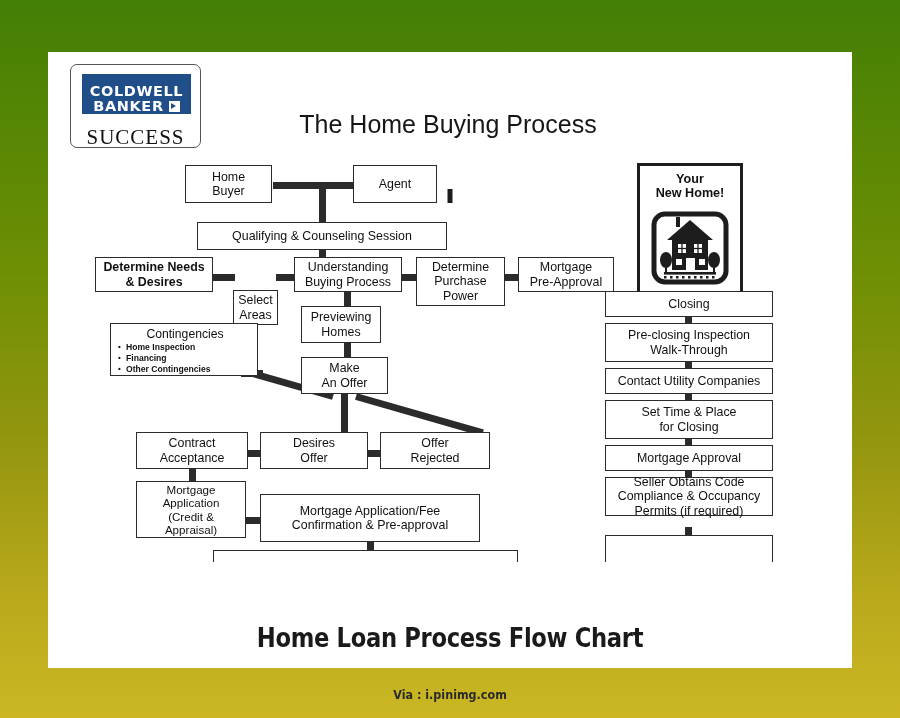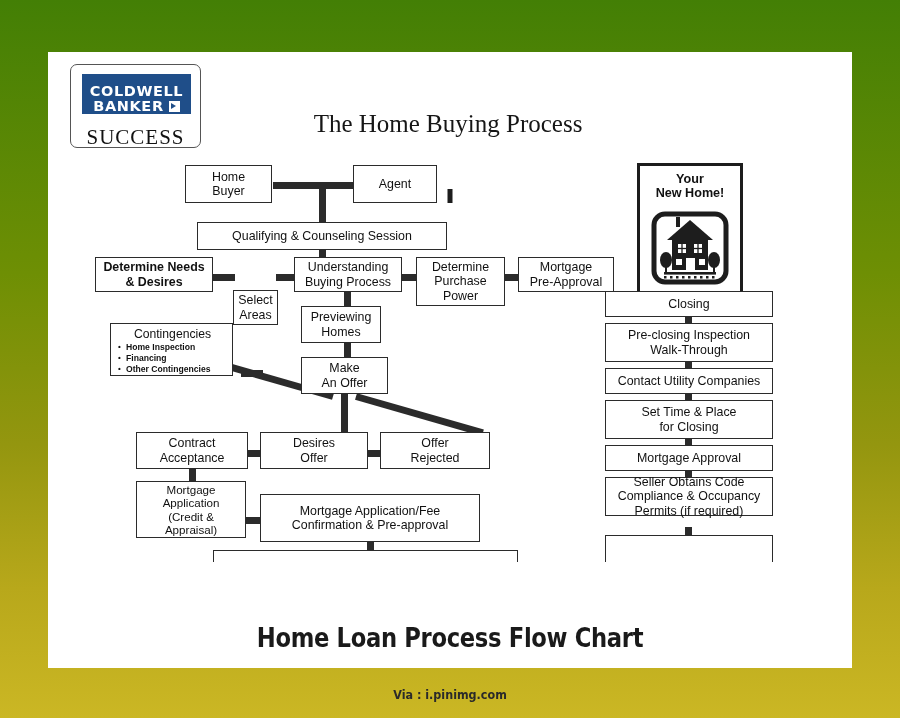--- a/index.html
+++ b/index.html
@@ -59,21 +59,21 @@
     position: absolute; left: 0; right: 0; top: 53px;
     text-align: center;
     font-family: "Liberation Serif", serif;
     font-size: 21px; letter-spacing: 1px; color: #111; margin-top: 7px;
   }
 
   
   #chart-title {
     position: absolute; left: 190px; top: 58px; width: 420px;
     text-align: center;
-    font-family: Liberation Serif, serif;
+    font-family: Liberation Sans, sans-serif;
     font-size: 25px; color: #161616;
   }
 
   
   .box {
     position: absolute;
     border: 1.3px solid #2b2b2b;
     background: #fff;
     display: flex; align-items: center; justify-content: center;
     text-align: center;
@@ -90,21 +90,21 @@
     background: #2b2b2b;
     z-index: 1;
   }
   .conn.v { width: 7px; }
   .conn.h { height: 7px; }
   .conn.diag { height: 7px; transform-origin: left center; }
 
   
   #contingencies {
     position: absolute; left: 62px; top: 271px;
-    width: 123px; height: 53px;
+    width: 148px; height: 53px;
     border: 1.3px solid #2b2b2b; background: #fff;
     padding: 3px 4px 2px 6px; z-index: 3;
   }
   #cont-title {
     text-align: center; font-size: 12.2px; color: #111; margin-bottom: 1px;
   }
   #cont-list { list-style: none; }
   #cont-list li {
     font-size: 8.6px; font-weight: bold; color: #111;
     line-height: 1.28; padding-left: 9px; position: relative;

